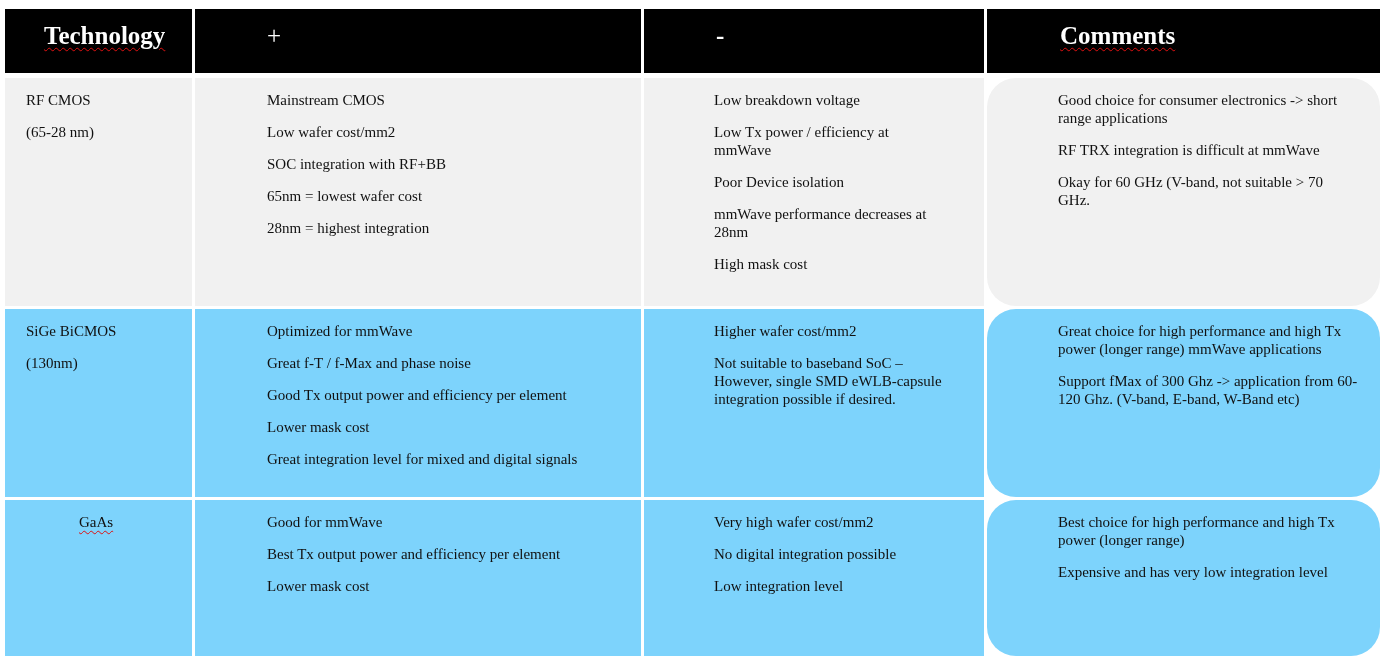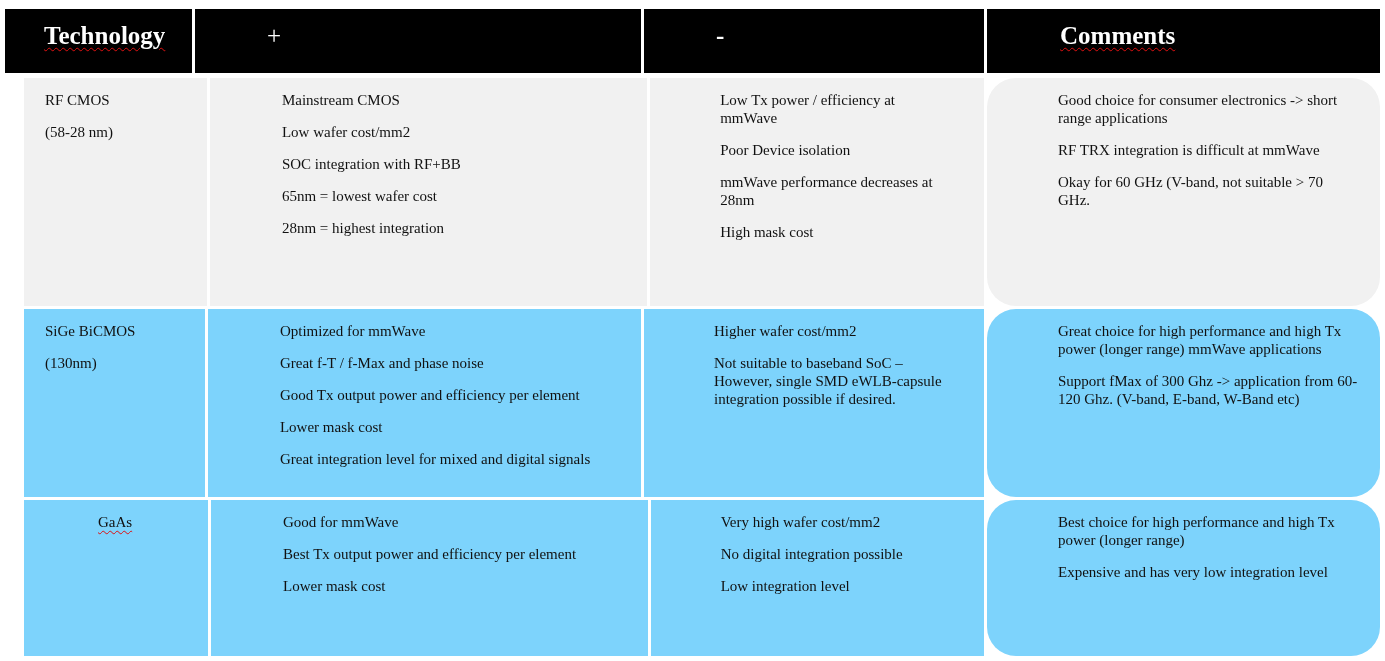--- a/index.html
+++ b/index.html
@@ -16,21 +16,21 @@
     .hdr { height: 64px; background: #000; margin-bottom: 5px; }
     .hdr .cell { background: #000; height: 64px; }
     .hdr .txt { color: #fff; font-weight: bold; font-size: 25px; position: absolute; top: 13px; }
     .sq { text-decoration: underline wavy #d11; text-decoration-thickness: 1px; text-underline-offset: 3px; }
     .r1 { height: 228px; margin-bottom: 3px; }
     .r2 { height: 188px; margin-bottom: 3px; }
     .r3 { height: 156px; }
     .r1 .cell { background: #f1f1f1; }
     .r2 .cell, .r3 .cell { background: #7dd3fc; }
     .cell p { margin: 0 0 14px 0; font-size: 15px; line-height: 18px; }
-    .pad1 { padding: 13px 0 8px 21px; margin-left: 19px; }
+    .pad1 { padding: 13px 0 8px 21px; }
     .pad2 { padding: 13px 20px 0 72px; }
     .pad3 { padding: 13px 20px 0 70px; }
     .pad4 { padding: 13px 36px 0 71px; }
     .center { padding-left: 74px; }
   </style>
 </head>
 <body>
 
 <div class="tbl">
   <div class="row hdr">
@@ -44,30 +44,31 @@
       <span class="txt" style="left:72px">-</span>
     </div>
     <div class="cell c4">
       <span class="txt sq" style="left:73px">Comments</span>
     </div>
   </div>
 
   <div class="row r1">
     <div class="cell c1 pad1">
       <p>RF CMOS</p>
-      <p>(58-28 nm)</p>
+      <p>(65-28 nm)</p>
     </div>
     <div class="cell c2 pad2">
       <p>Mainstream CMOS</p>
       <p>Low wafer cost/mm2</p>
       <p>SOC integration with RF+BB</p>
       <p>65nm = lowest wafer cost</p>
       <p>28nm = highest integration</p>
     </div>
     <div class="cell c3 pad3">
+      <p>Low breakdown voltage</p>
       <p style="width:200px">Low Tx power / efficiency at mmWave</p>
       <p>Poor Device isolation</p>
       <p style="width:240px">mmWave performance decreases at 28nm</p>
       <p>High mask cost</p>
     </div>
     <div class="cell c4 pad4">
       <p style="width:280px">Good choice for consumer electronics -&gt; short range applications</p>
       <p>RF TRX integration is difficult at mmWave</p>
       <p style="width:295px">Okay for 60 GHz (V-band, not suitable &gt; 70 GHz.</p>
     </div>

